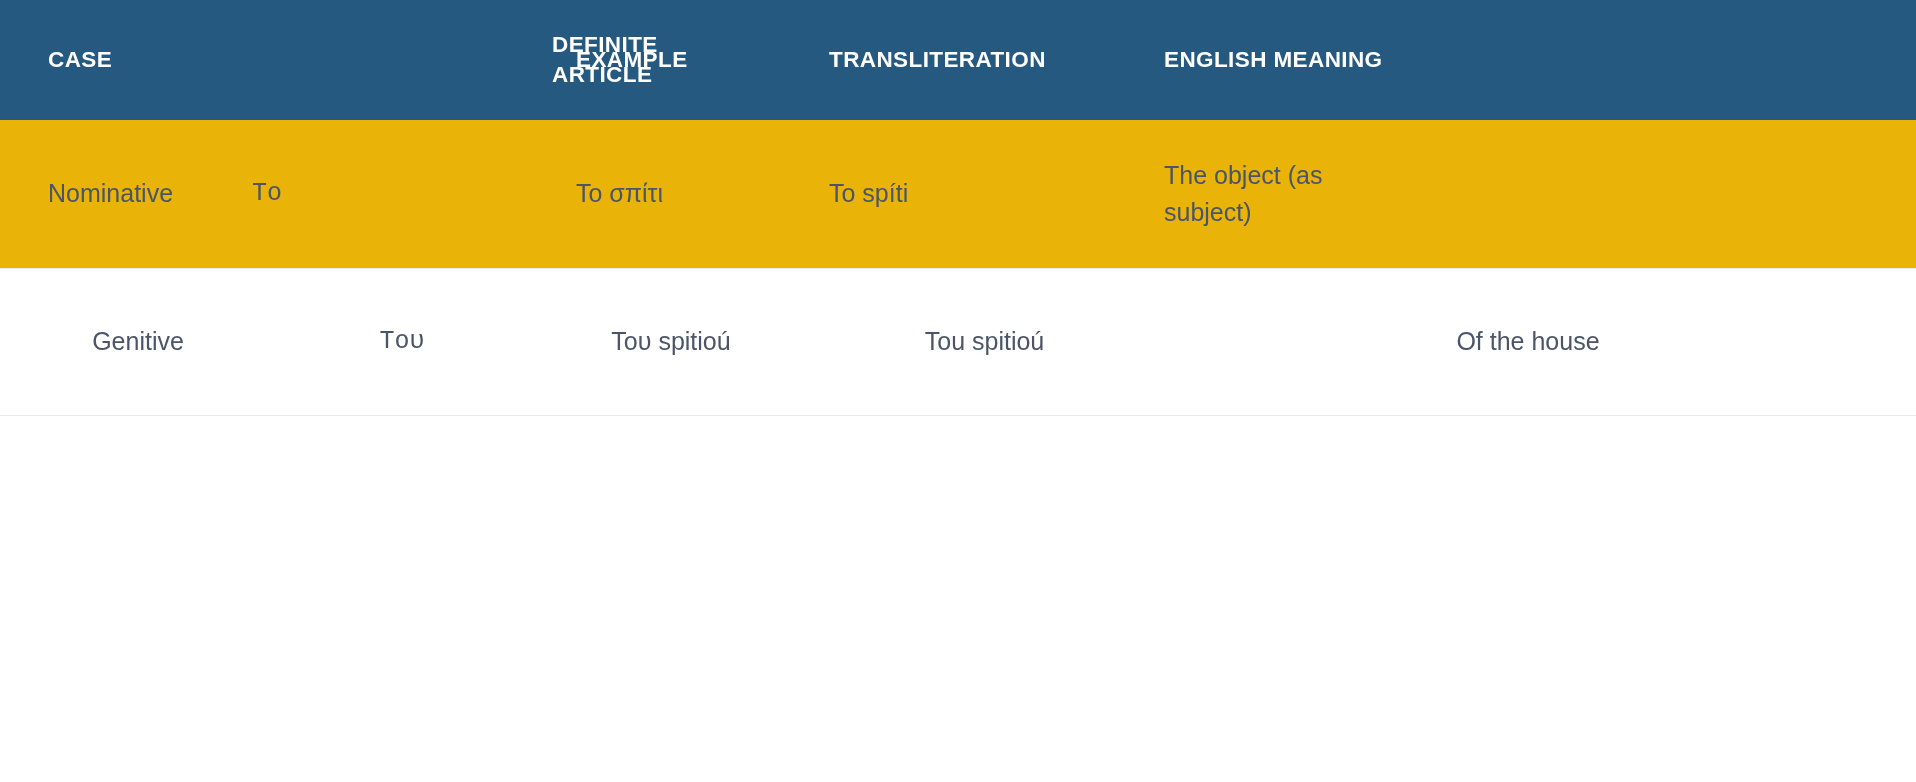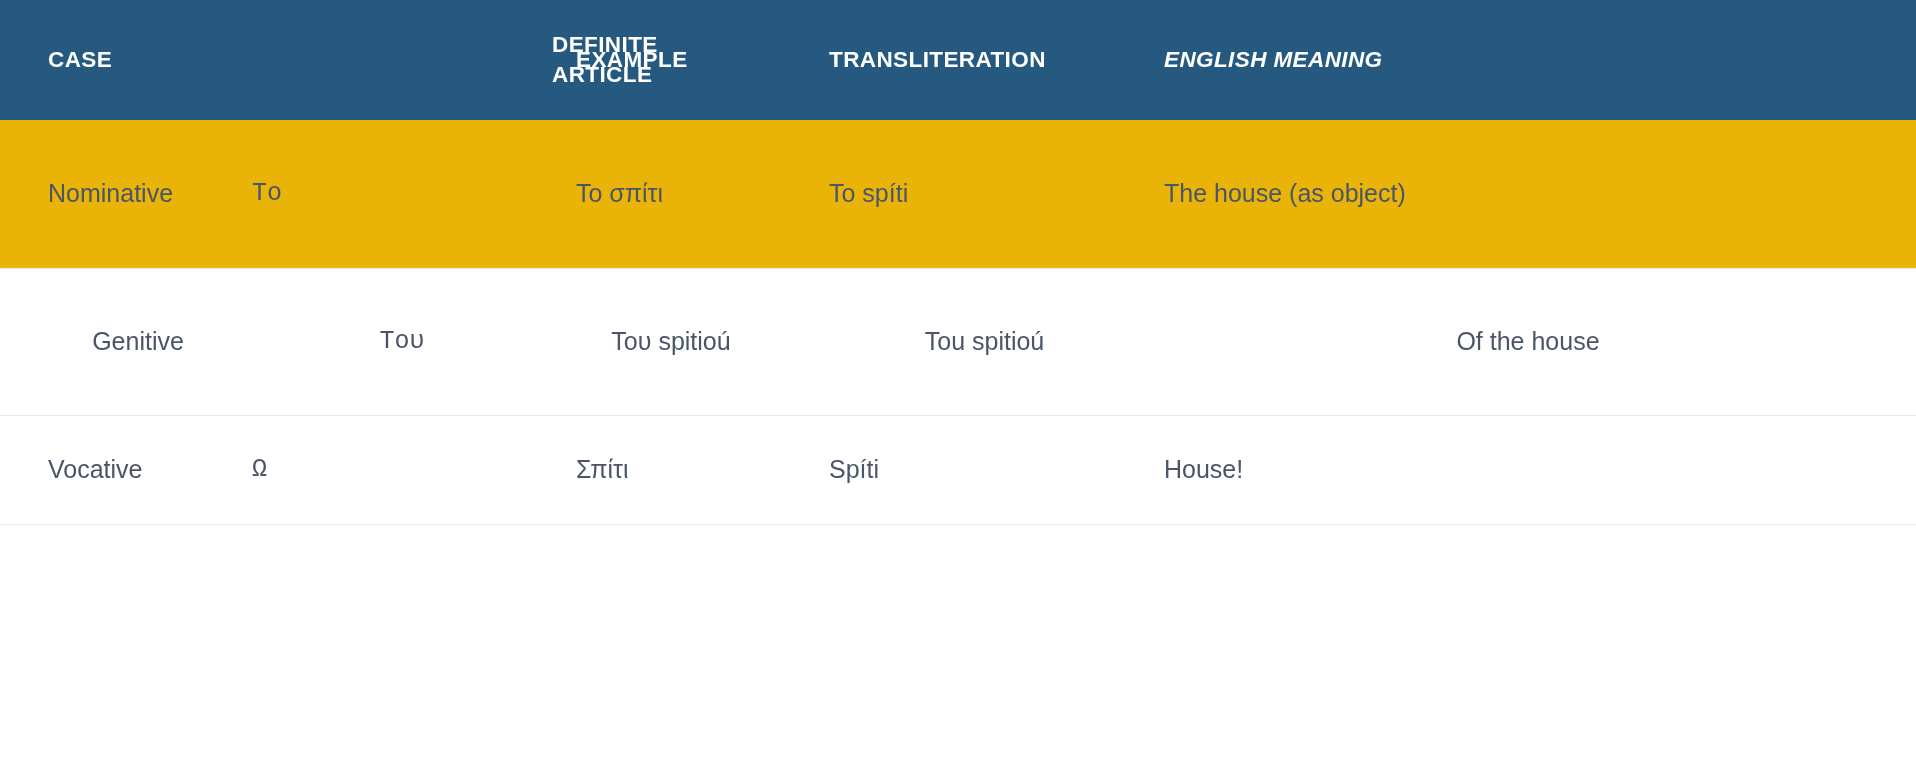--- a/index.html
+++ b/index.html
@@ -37,21 +37,21 @@
     text-align: left;
     vertical-align: middle;
     height: 120px;
     padding: 10px 24px 10px 48px;
     line-height: 1.32;
     text-transform: uppercase;
   }
   thead th.th-art   { padding-left: 300px; }
   thead th.th-ex    { padding-left: 0px; }
   thead th.th-trans { padding-left: 0px; }
-  thead th.th-eng   { padding-left: 0px; font-style: italic; }
+  thead th.th-eng   { padding-left: 0px; }
 
   tbody td {
     color: #4a5568;
     font-size: 25px;
     font-weight: normal;
     text-align: left;
     vertical-align: middle;
     padding: 10px 24px 10px 48px;
     line-height: 1.48;
     border-bottom: 1px solid #e6eaf0;
@@ -95,35 +95,28 @@
         <th class="th-eng">ENGLISH MEANING</th>
       </tr>
     </thead>
     <tbody>
       <tr class="row-alt r0">
         <td class="td-case">Nominative</td>
         <td class="td-art">Το</td>
         <td class="td-ex">Το σπίτι</td>
         <td class="td-trans">To spíti</td>
         <td class="td-eng">
-            <span class="wrap-eng">The house (as object)</span>
+            <span class="wrap-eng">The object (as subject)</span>
           </td>
       </tr>
       <tr class="row-plain r1">
         <td class="td-case">Genitive</td>
         <td class="td-art">Του</td>
         <td class="td-ex">
             <span class="wrap-narrow">Του spitioú</span>
           </td>
         <td class="td-trans">Tou spitioú</td>
         <td class="td-eng">Of the house</td>
       </tr>
-      <tr class="row-plain r3">
-        <td class="td-case">Vocative</td>
-        <td class="td-art">Ω</td>
-        <td class="td-ex">Σπίτι</td>
-        <td class="td-trans">Spíti</td>
-        <td class="td-eng">House!</td>
-      </tr>
     </tbody>
   </table>
   <div class="tail-space"></div>
 </div>
 
 </body></html>

